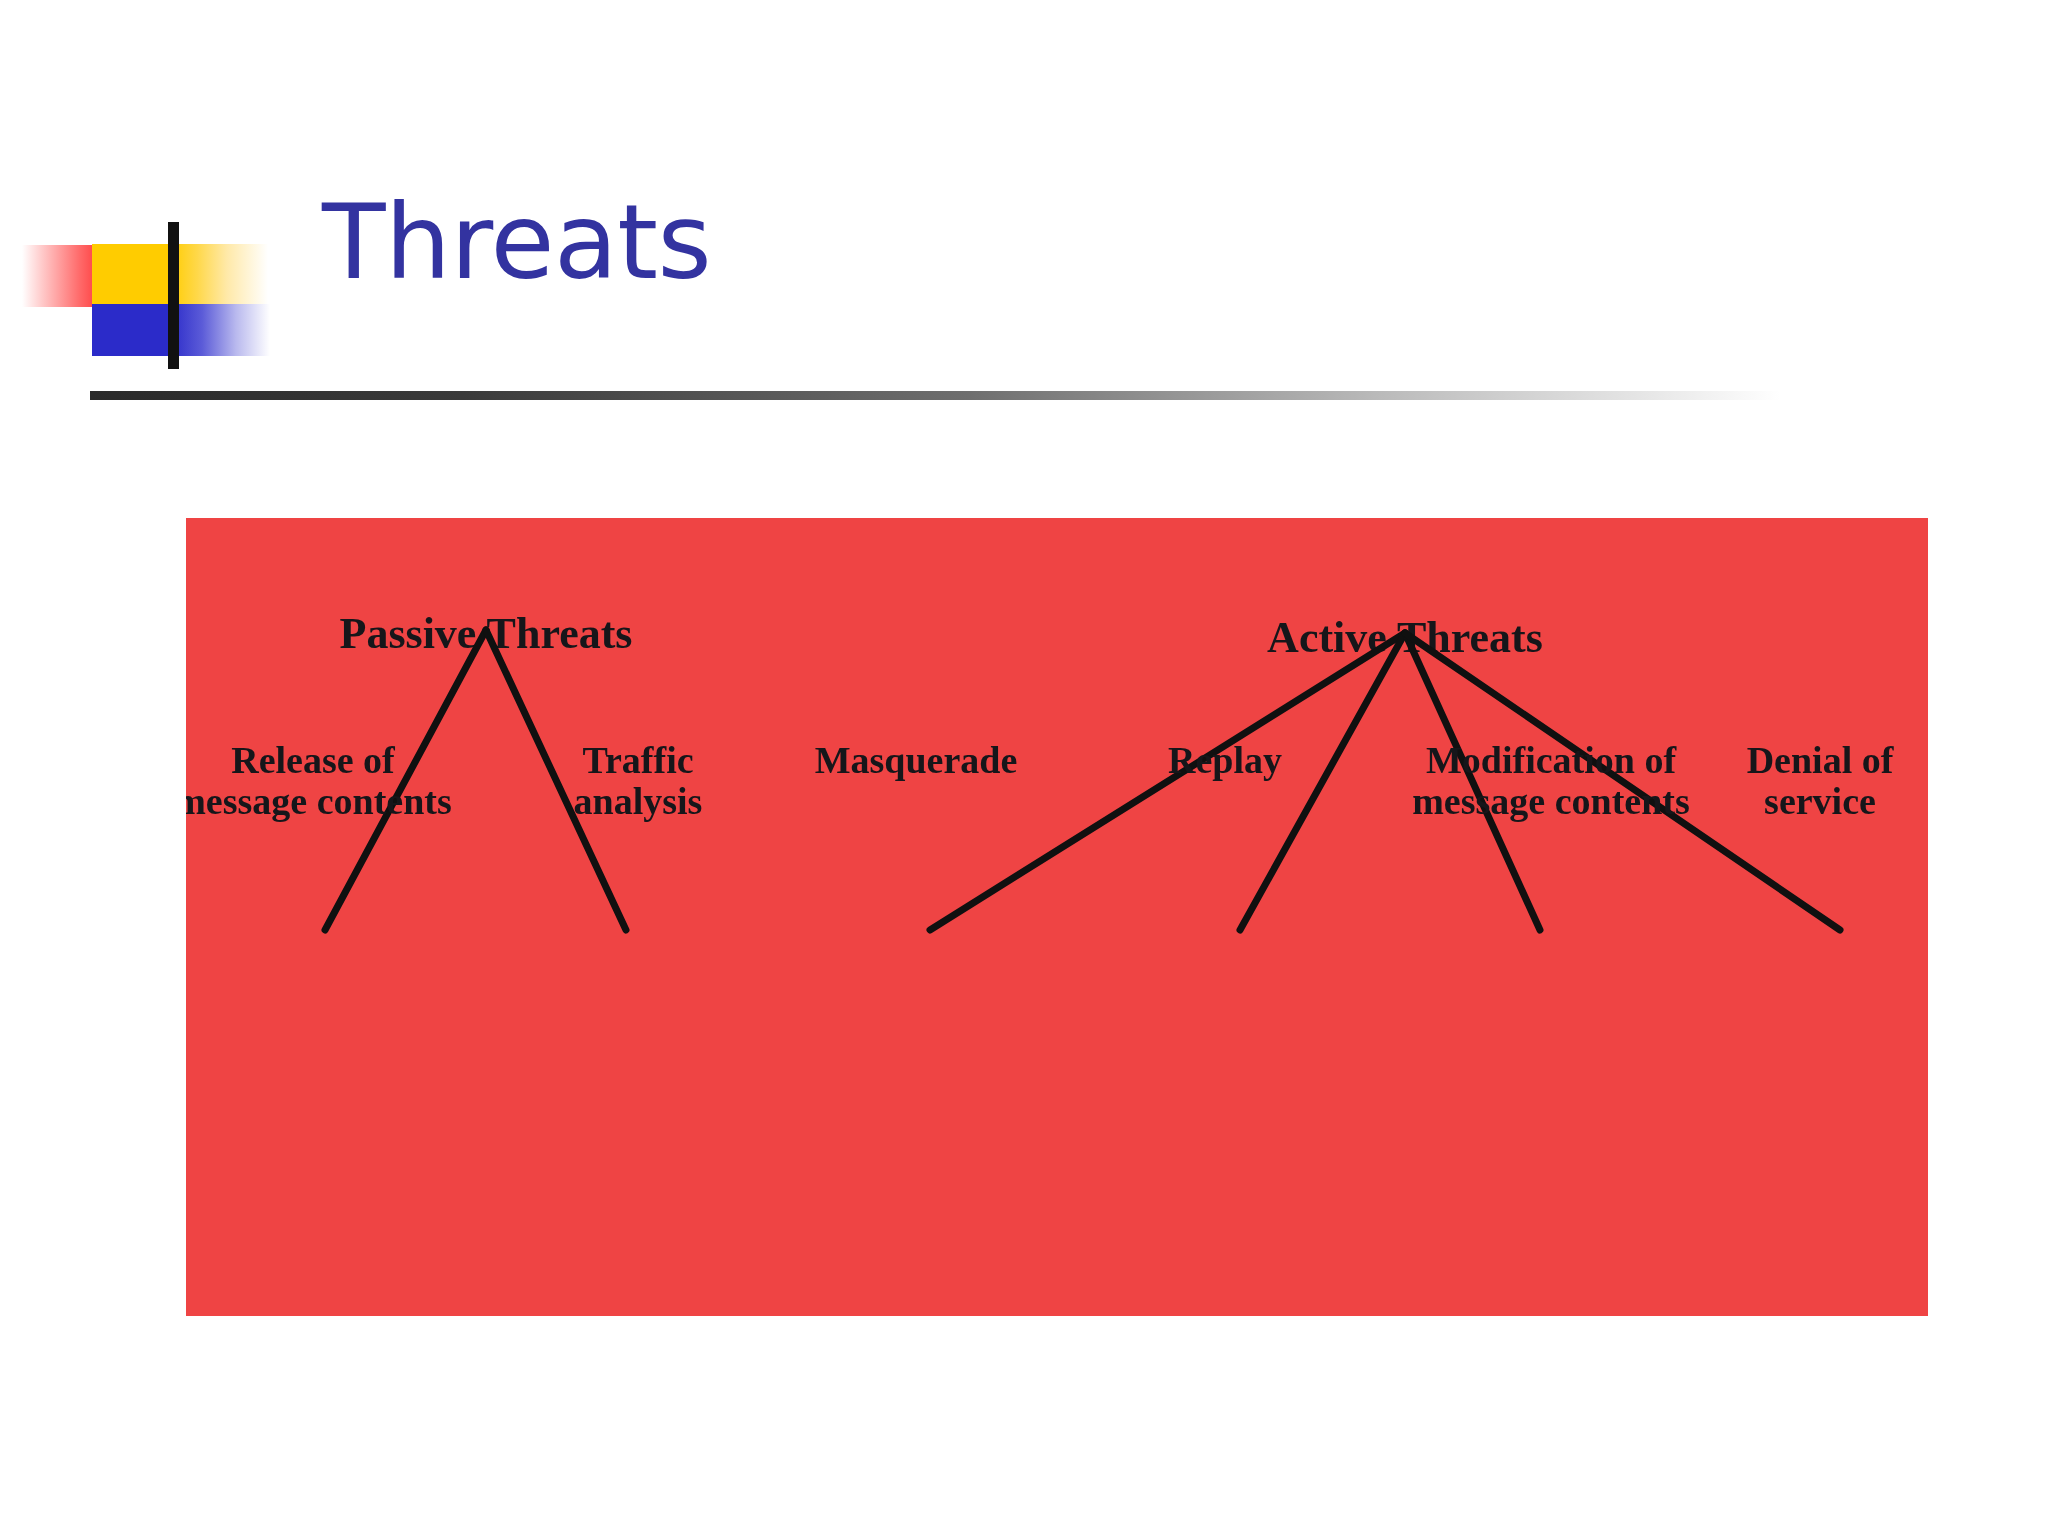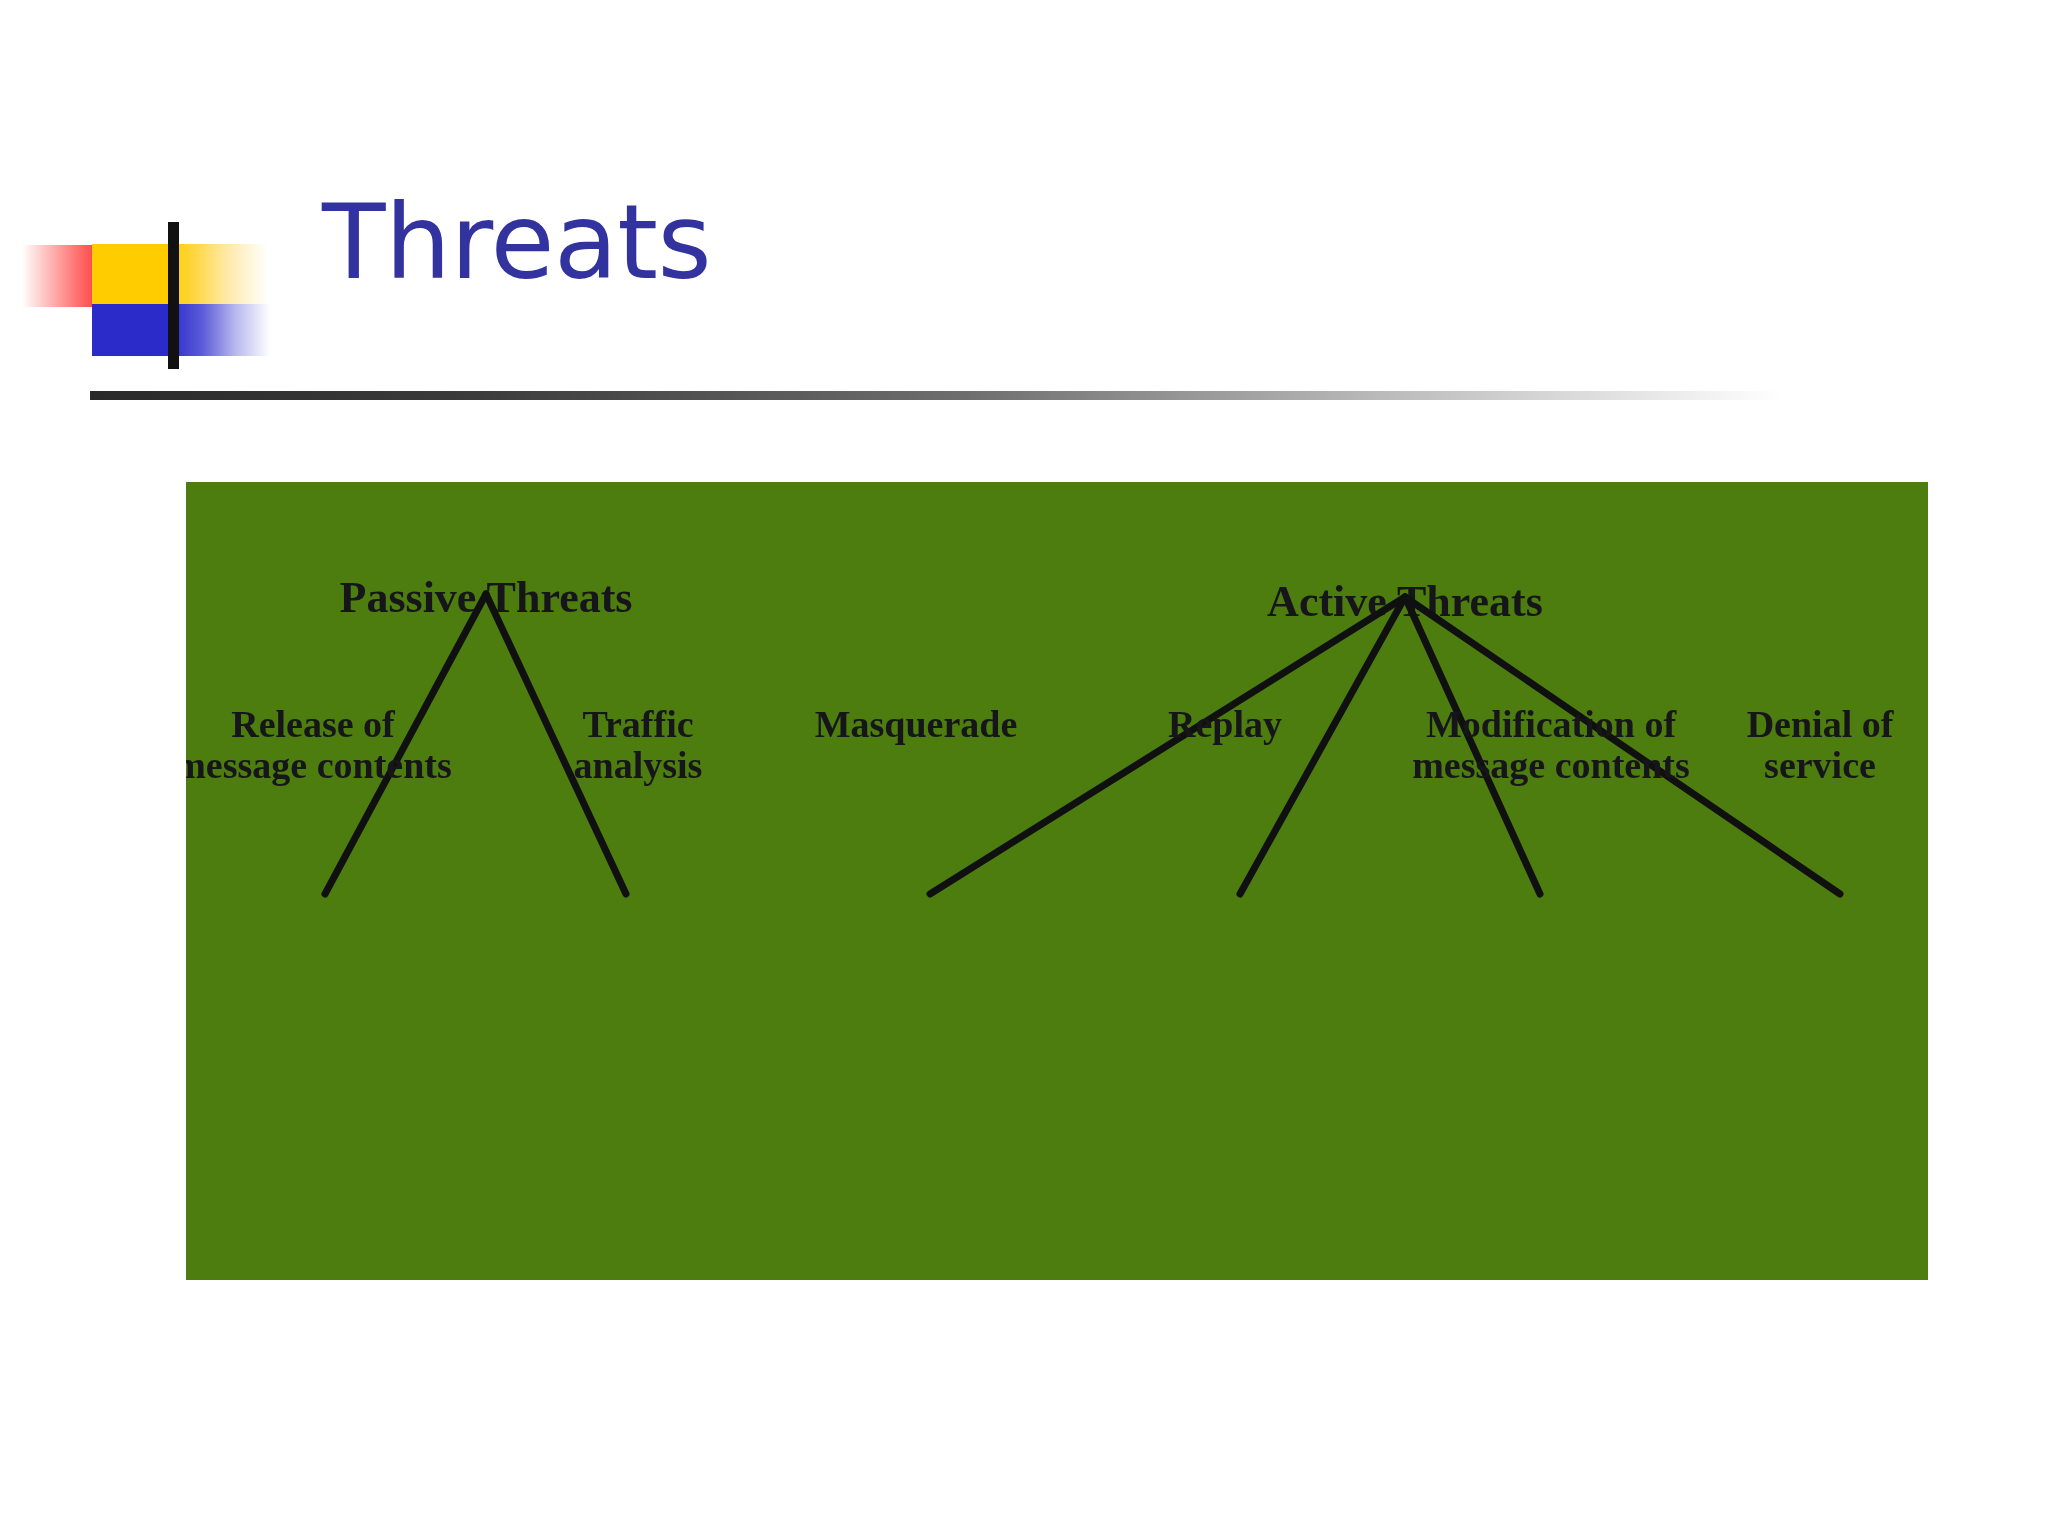--- a/index.html
+++ b/index.html
@@ -95,24 +95,24 @@
     line-height: 1.05;
     color: #3333A0;
     letter-spacing: -0.5px;
     white-space: nowrap;
   }
 
   
   #threat-figure {
     position: absolute;
     left: 186px;
-    top: 482px;
+    top: 518px;
     width: 1742px;
     height: 798px;
-    background: #4d7c0f;
+    background: #ef4444;
   }
   #threat-figure svg {
     display: block;
     width: 100%;
     height: 100%;
   }
   .fig-heading {
     font-family: "Liberation Serif", "DejaVu Serif", serif;
     font-weight: bold;
     font-size: 44px;

